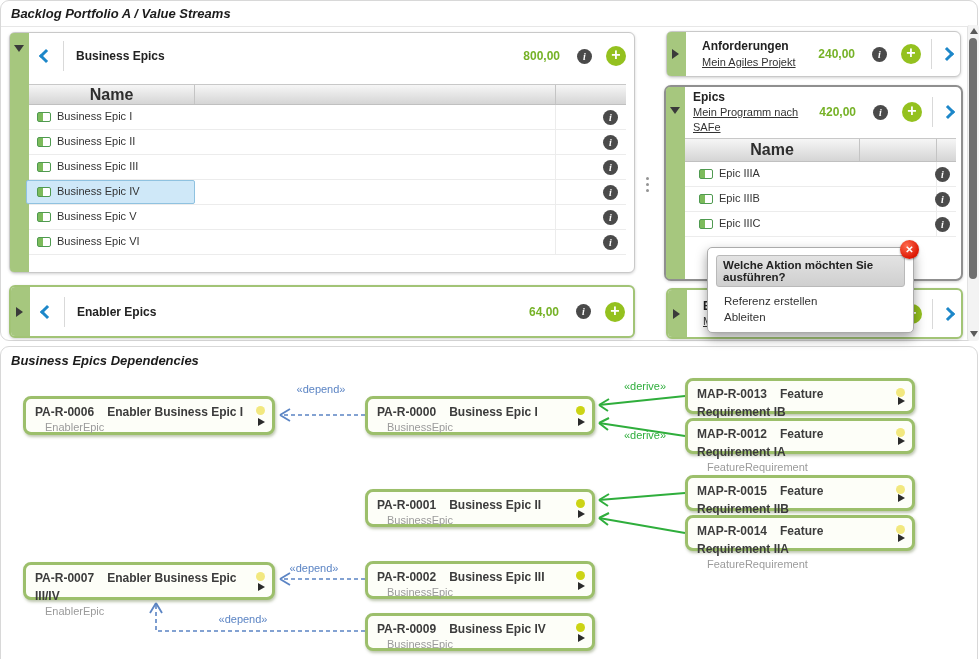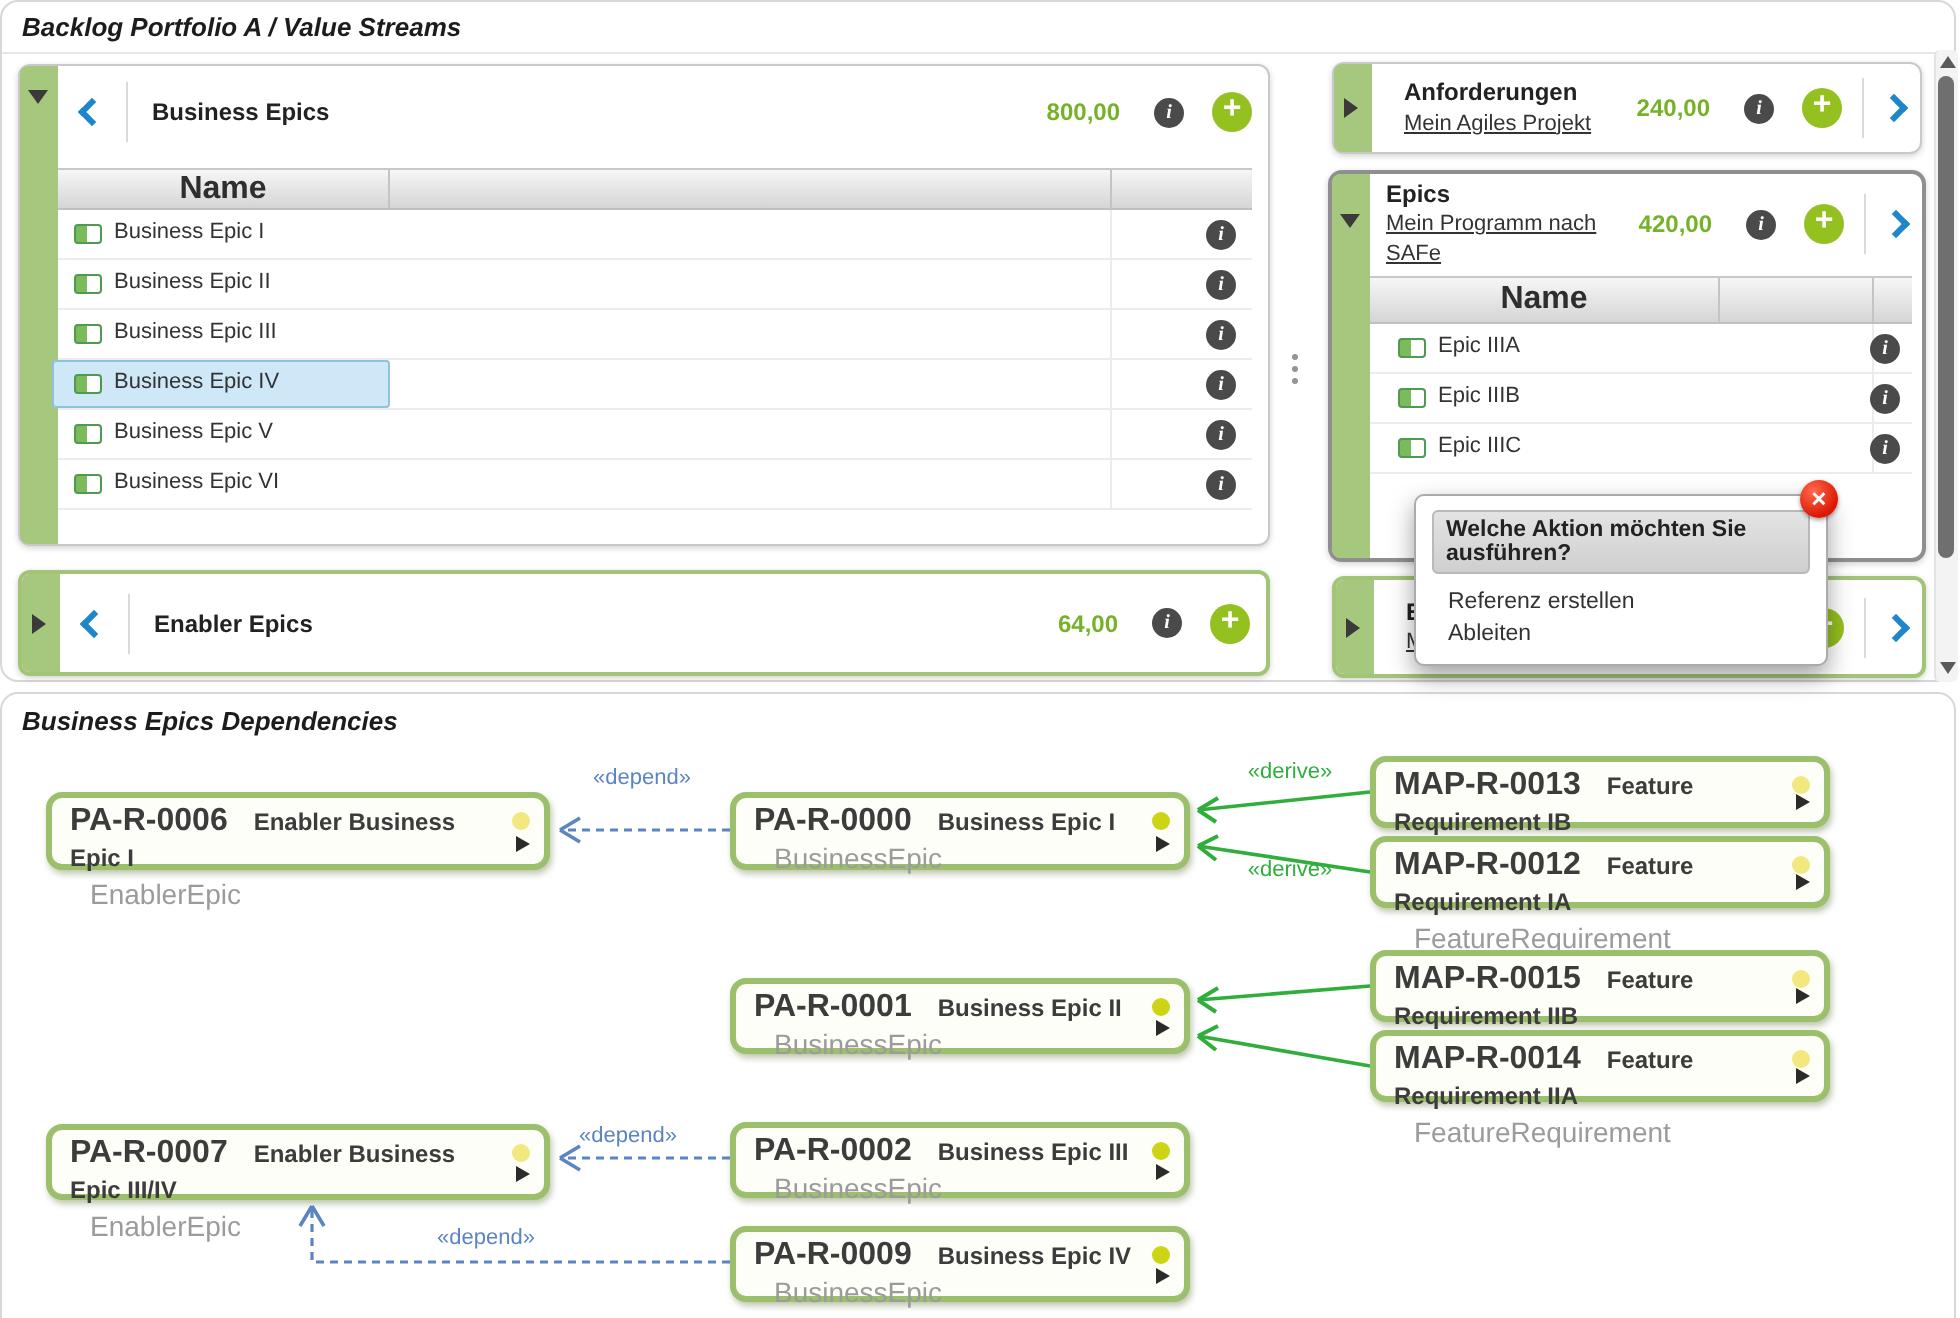--- a/index.html
+++ b/index.html
@@ -53,23 +53,23 @@
   #drag-handle i { width:3px; height:3px; border-radius:50%; background:#949494; }
 
   
   #popup { position:absolute; left:706px; top:246px; width:207px; height:86px; background:#fff; border:1px solid #ababab; border-radius:5px; box-shadow:0 5px 12px rgba(0,0,0,.38); z-index:9; }
   #popup-close { position:absolute; right:-6px; top:-8px; width:19px; height:19px; border-radius:50%; background:radial-gradient(circle at 35% 30%, #ff6a4e, #dc1803 70%); color:#fff; font-size:10px; font-weight:bold; display:flex; align-items:center; justify-content:center; box-shadow:0 1px 2px rgba(0,0,0,.4); }
   #popup-header { margin:7px 8px 6px 8px; background:linear-gradient(#e3e3e3,#cfcfcf); border:1px solid #b9b9b9; border-radius:3px; padding:3px 6px; font-size:11.5px; font-weight:bold; color:#222; }
   .popup-item { font-size:11.5px; color:#333; padding:2px 0 2px 16px; }
 
   
   .node { position:absolute; border:3px solid #9cbf6b; border-radius:8px; background:#fdfef8; box-shadow:1px 2px 3px rgba(110,130,80,.45); padding:3px 22px 2px 9px; z-index:2; }
-  .nid { font-size:16px; font-weight:bold; color:#3c3c3c; margin-right:13px; }
+  .nid { font-size:12px; font-weight:bold; color:#3c3c3c; margin-right:13px; }
   .nname { font-size:12px; font-weight:bold; color:#3c3c3c; }
-  .ntype { font-size:14px; color:#9b9b9b; margin-left:10px; margin-top:1px; }
+  .ntype { font-size:11px; color:#9b9b9b; margin-left:10px; margin-top:1px; }
   .ndot { position:absolute; right:7px; top:7px; width:9px; height:9px; border-radius:50%; }
   .dot-a { background:#f2e87f; }
   .dot-b { background:#ccd414; }
   .nplay { position:absolute; right:7px; bottom:6px; width:0; height:0; border-top:4px solid transparent; border-bottom:4px solid transparent; border-left:7px solid #2b2b2b; }
   #edges { position:absolute; left:0; top:0; width:978px; height:312px; z-index:1; pointer-events:none; }
   .elabel { position:absolute; transform:translate(-50%,-50%); font-size:11px; white-space:nowrap; z-index:3; }
   .elabel.dep { color:#5b84c4; }
   .elabel.der { color:#2fae3c; }
 </style>
 </head>

